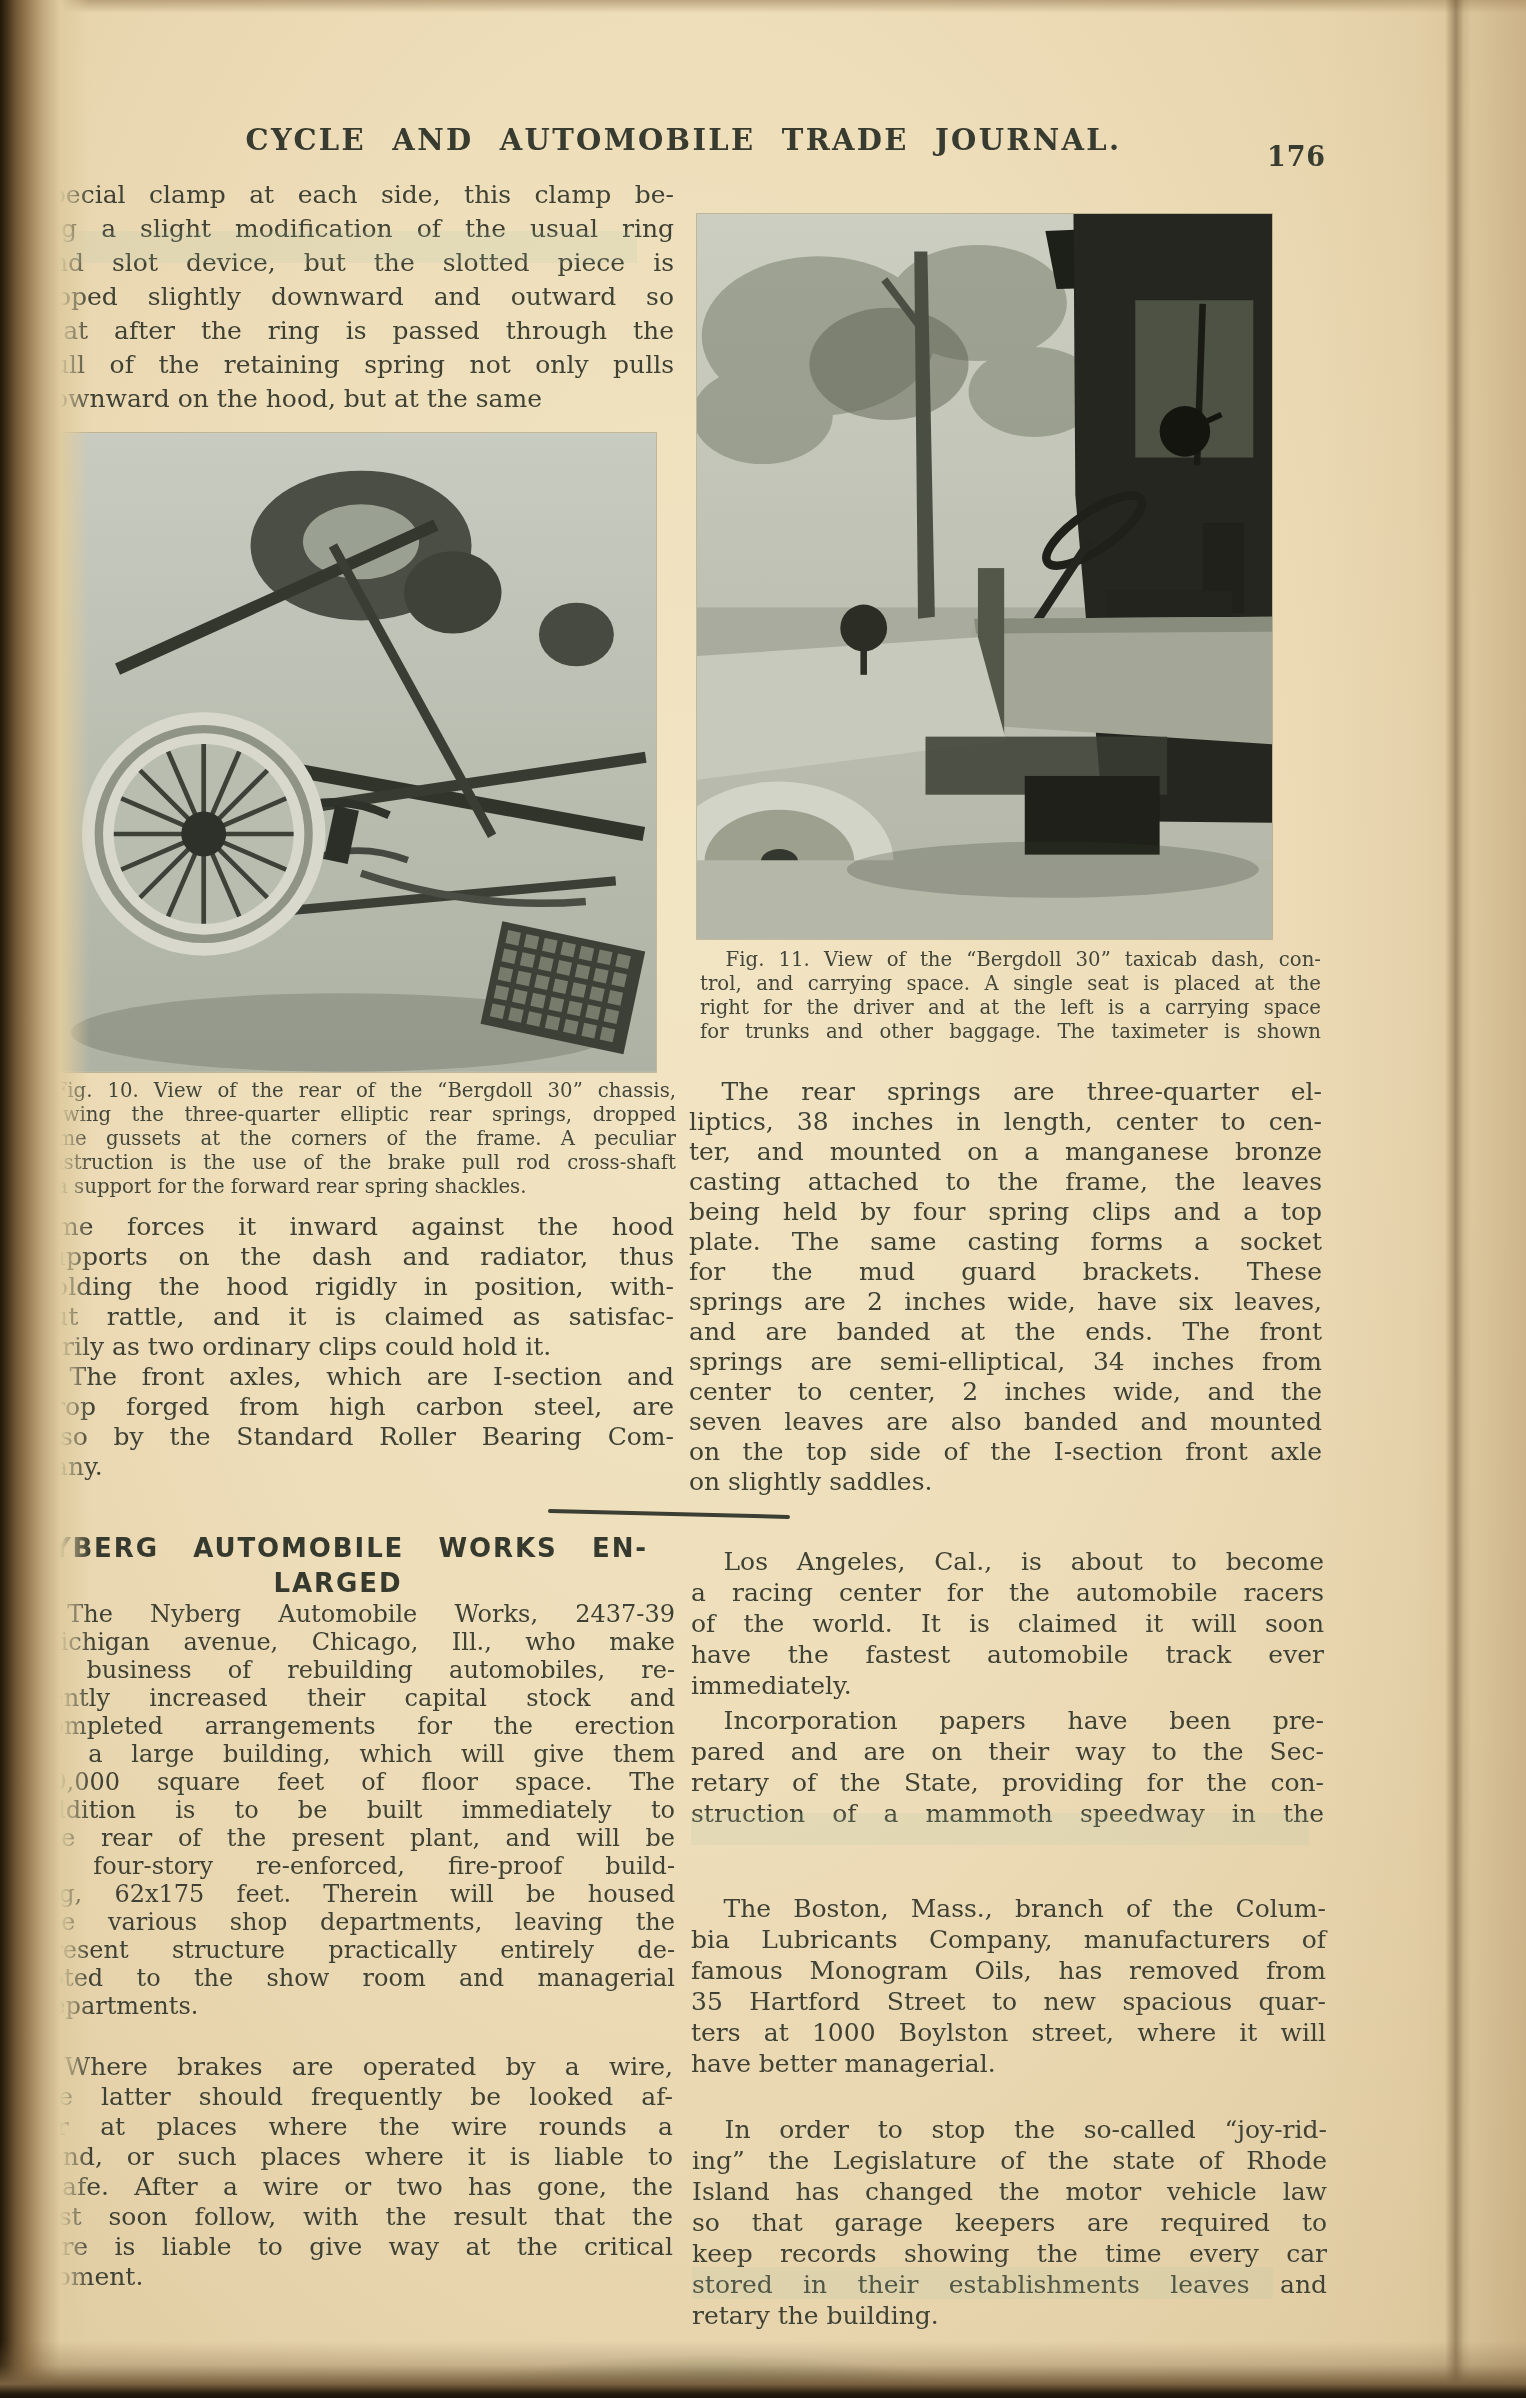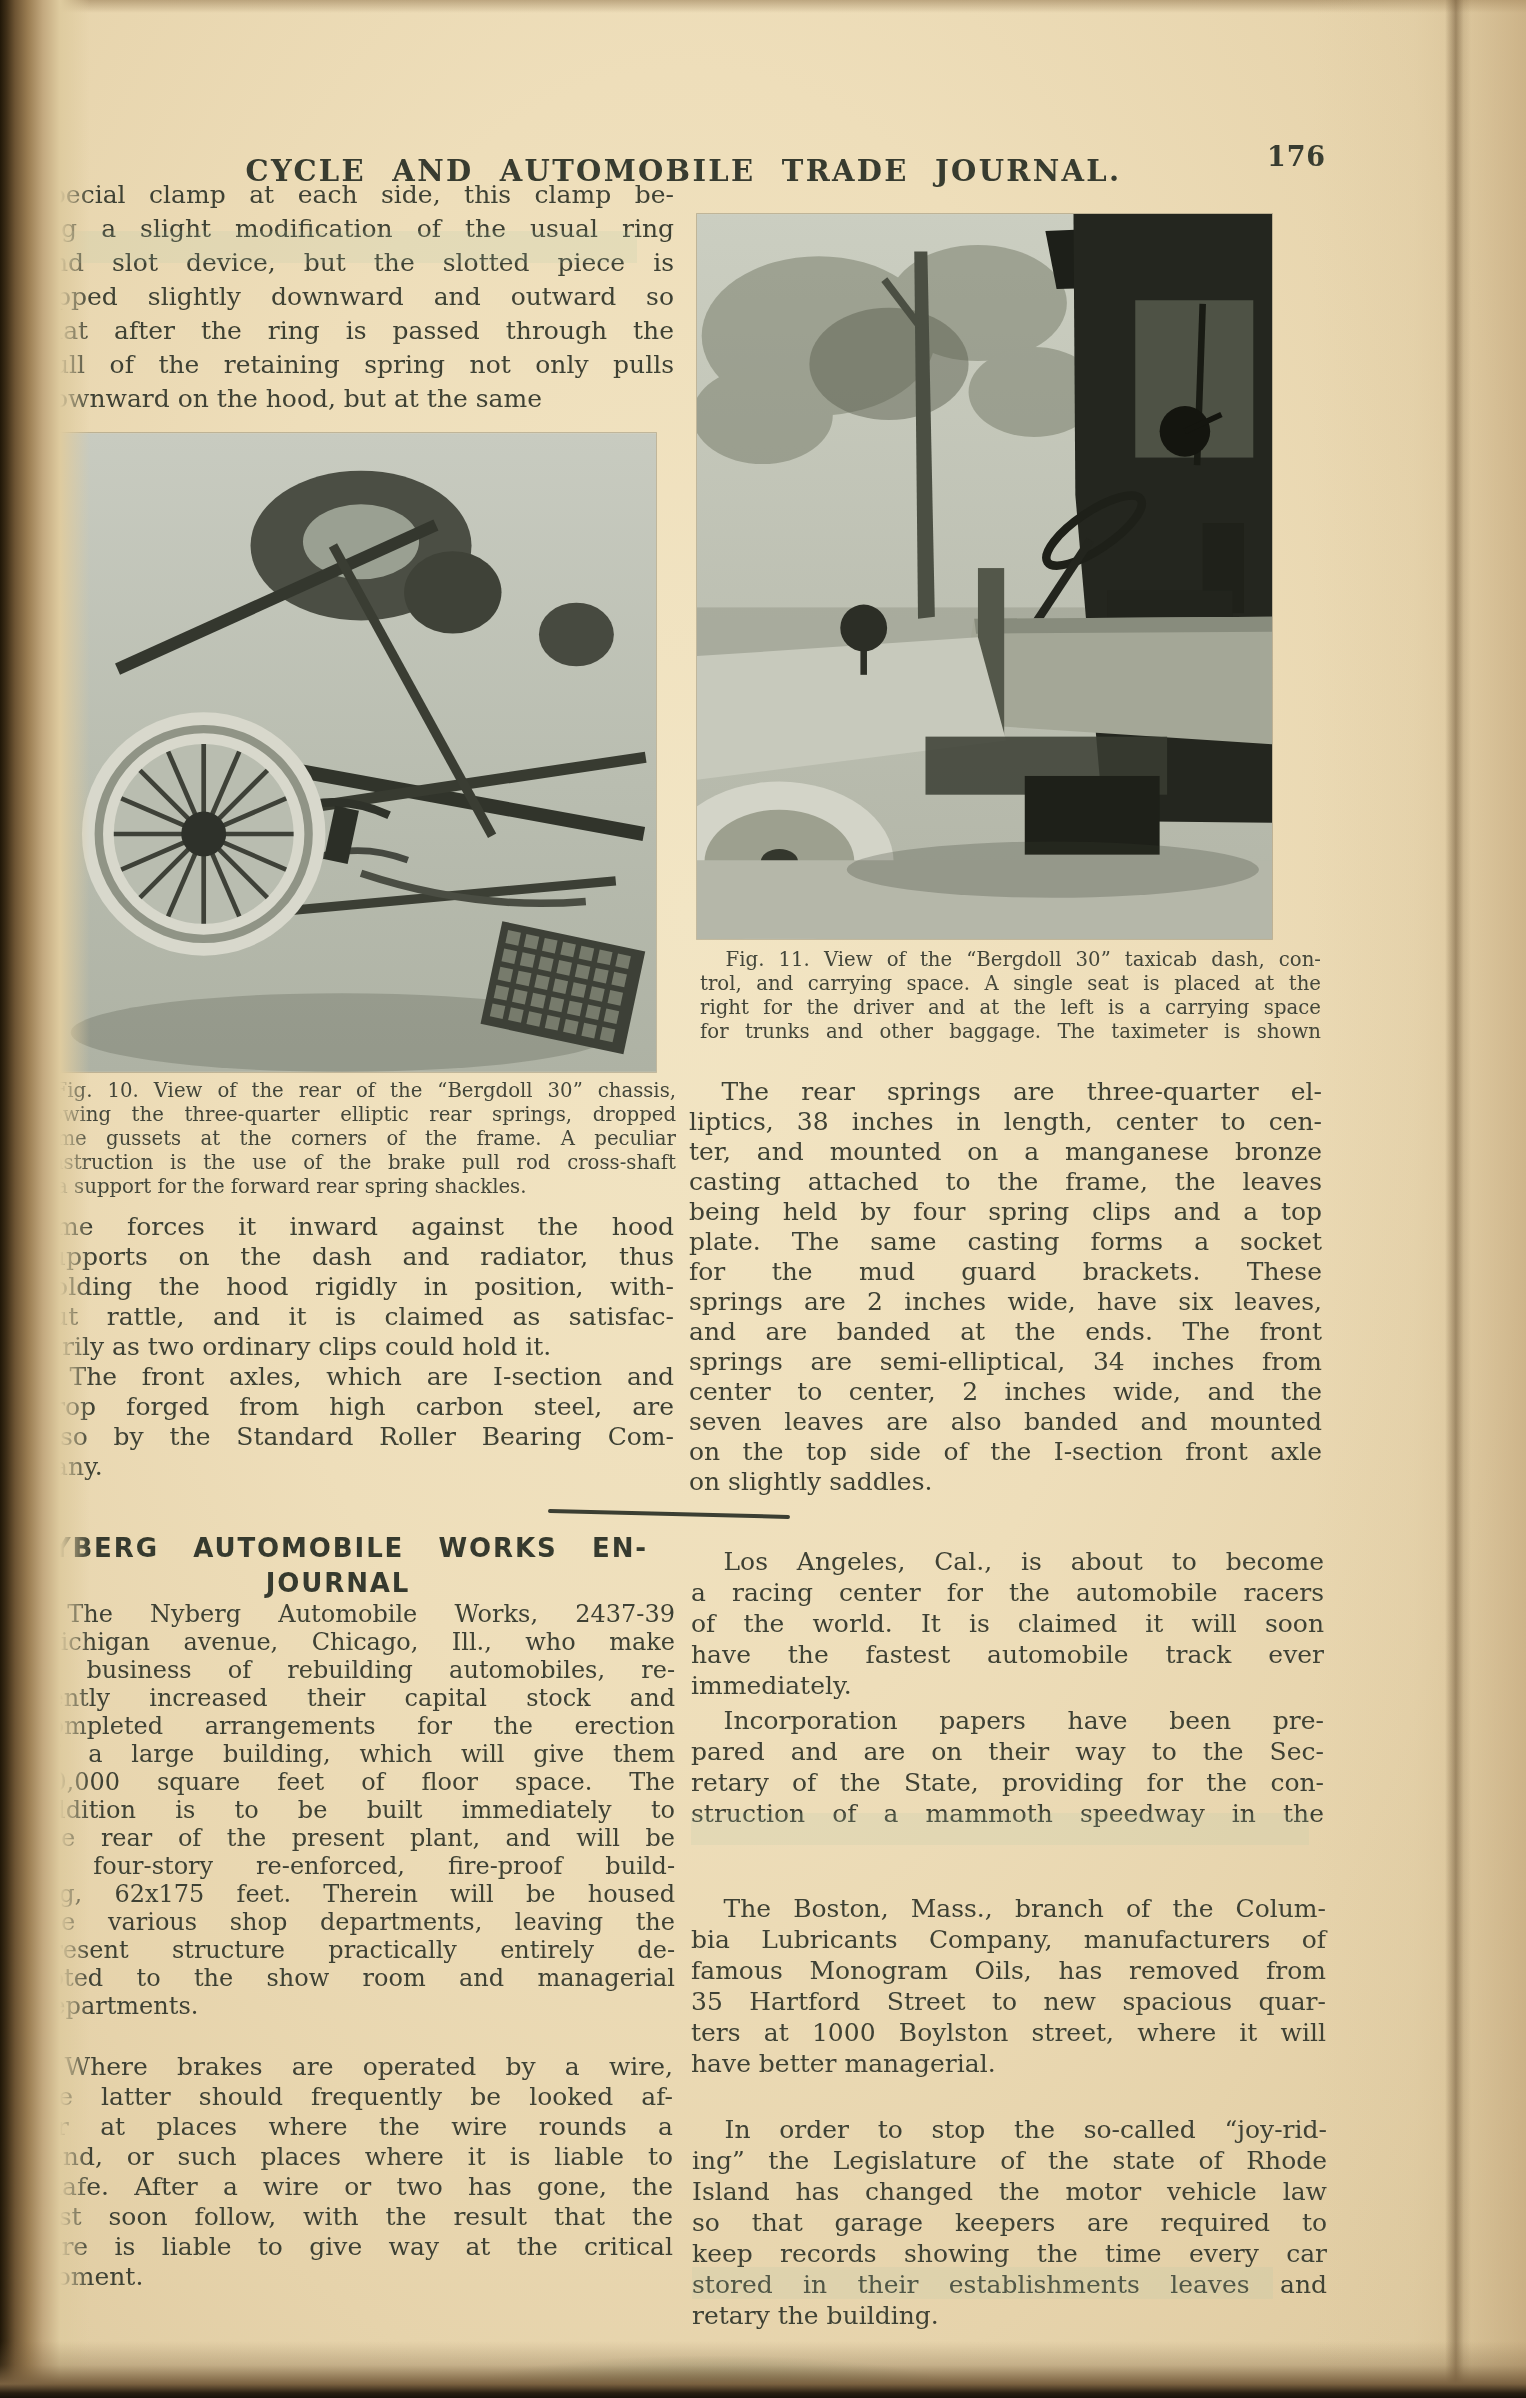--- a/index.html
+++ b/index.html
@@ -38,21 +38,21 @@
     transform:rotate(1.4deg);border-radius:1.9px;}
   figure{margin:0;padding:0;}
   .photo{position:absolute;box-shadow:0 0 0 0.9px rgba(90,90,75,.35);}
   .photo svg{display:block;}
 </style>
 </head>
 <body>
 
 <div class="page">
 
-  <div class="blk journal-title" style="left:187px;top:154px;width:993px;">CYCLE AND AUTOMOBILE TRADE JOURNAL.</div>
+  <div class="blk journal-title" style="left:187px;top:123px;width:993px;">CYCLE AND AUTOMOBILE TRADE JOURNAL.</div>
   <div class="blk page-number" style="left:1267px;top:141px;">176</div>
 
   <div class="blk body-text lh36" style="left:37px;top:178px;width:637px;">
       <div class="jline first">special clamp at each side, this clamp be-</div>
       <div class="jline">ing a slight modification of the usual ring</div>
       <div class="jline">and slot device, but the slotted piece is</div>
       <div class="jline">tipped slightly downward and outward so</div>
       <div class="jline">that after the ring is passed through the</div>
       <div class="jline">pull of the retaining spring not only pulls</div>
       <div class="jline last">downward on the hood, but at the same</div>
@@ -164,21 +164,21 @@
         <div class="jline">drop forged from high carbon steel, are</div>
         <div class="jline">also by the Standard Roller Bearing Com-</div>
         <div class="jline last">pany.</div>
       </div>
   </div>
 
   <div class="divider-rule"></div>
 
   <div class="blk section-heading" style="left:28px;top:1531px;width:620px;">
       <div class="jline first">NYBERG AUTOMOBILE WORKS EN-</div>
-      <div class="jline last">JOURNAL</div>
+      <div class="jline last">LARGED</div>
     </div>
 
   <div class="blk body-text lh30 indent" style="left:36px;top:1600px;width:639px;">
       <div class="jline first">The Nyberg Automobile Works, 2437-39</div>
       <div class="jline">Michigan avenue, Chicago, Ill., who make</div>
       <div class="jline">a business of rebuilding automobiles, re-</div>
       <div class="jline">cently increased their capital stock and</div>
       <div class="jline">completed arrangements for the erection</div>
       <div class="jline">of a large building, which will give them</div>
       <div class="jline">80,000 square feet of floor space.  The</div>

